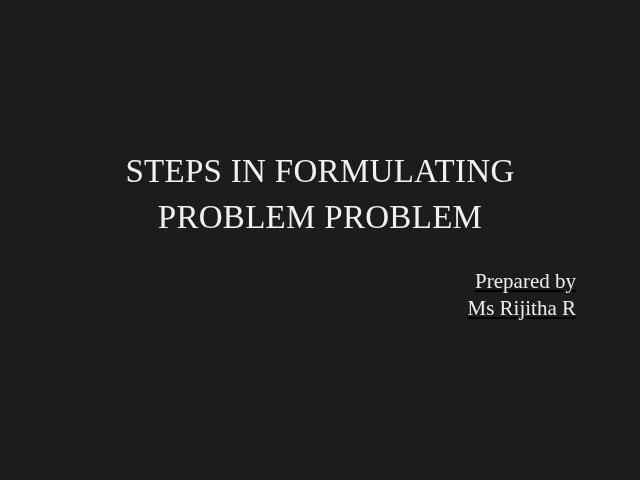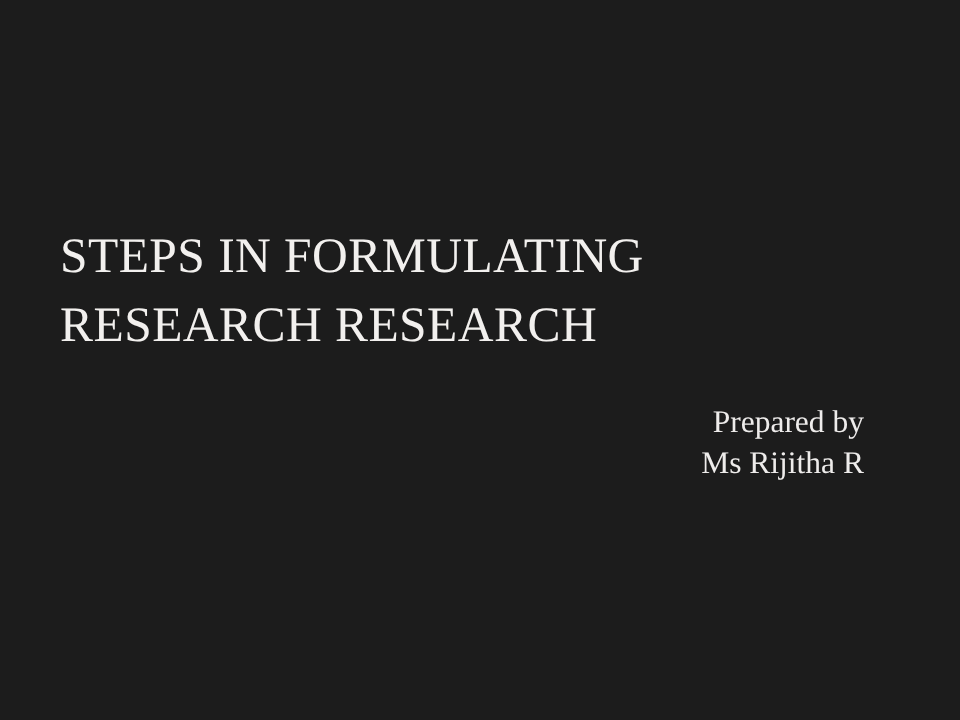--- a/index.html
+++ b/index.html
@@ -18,53 +18,55 @@
     width: 640px;
     height: 480px;
     background: #1c1c1c;
     box-sizing: border-box;
   }
   .title-block {
     position: absolute;
     left: 0;
     right: 0;
     top: 148px;
+    text-align: center;
     padding: 0 40px;
     box-sizing: border-box;
   }
   .title-line {
     display: block;
     color: #f2f0ee;
     font-size: 33px;
     line-height: 46px;
     letter-spacing: 0.3px;
     white-space: nowrap;
   }
   .subtitle-block {
     position: absolute;
     right: 64px;
     top: 268px;
     text-align: right;
+    text-decoration: underline;
   }
   .subtitle-line {
     display: block;
     color: #eeeceb;
     font-size: 21px;
     line-height: 27px;
     white-space: nowrap;
   }
 </style>
 </head>
 <body>
 
 <div class="slide">
 
   <div class="title-block">
     <span class="title-line">STEPS IN FORMULATING</span>
-    <span class="title-line">RESEARCH RESEARCH</span>
+    <span class="title-line">PROBLEM PROBLEM</span>
   </div>
 
   <div class="subtitle-block">
     <span class="subtitle-line">Prepared by</span>
     <span class="subtitle-line">Ms Rijitha R</span>
   </div>
 
 </div>
 
 </body></html>

